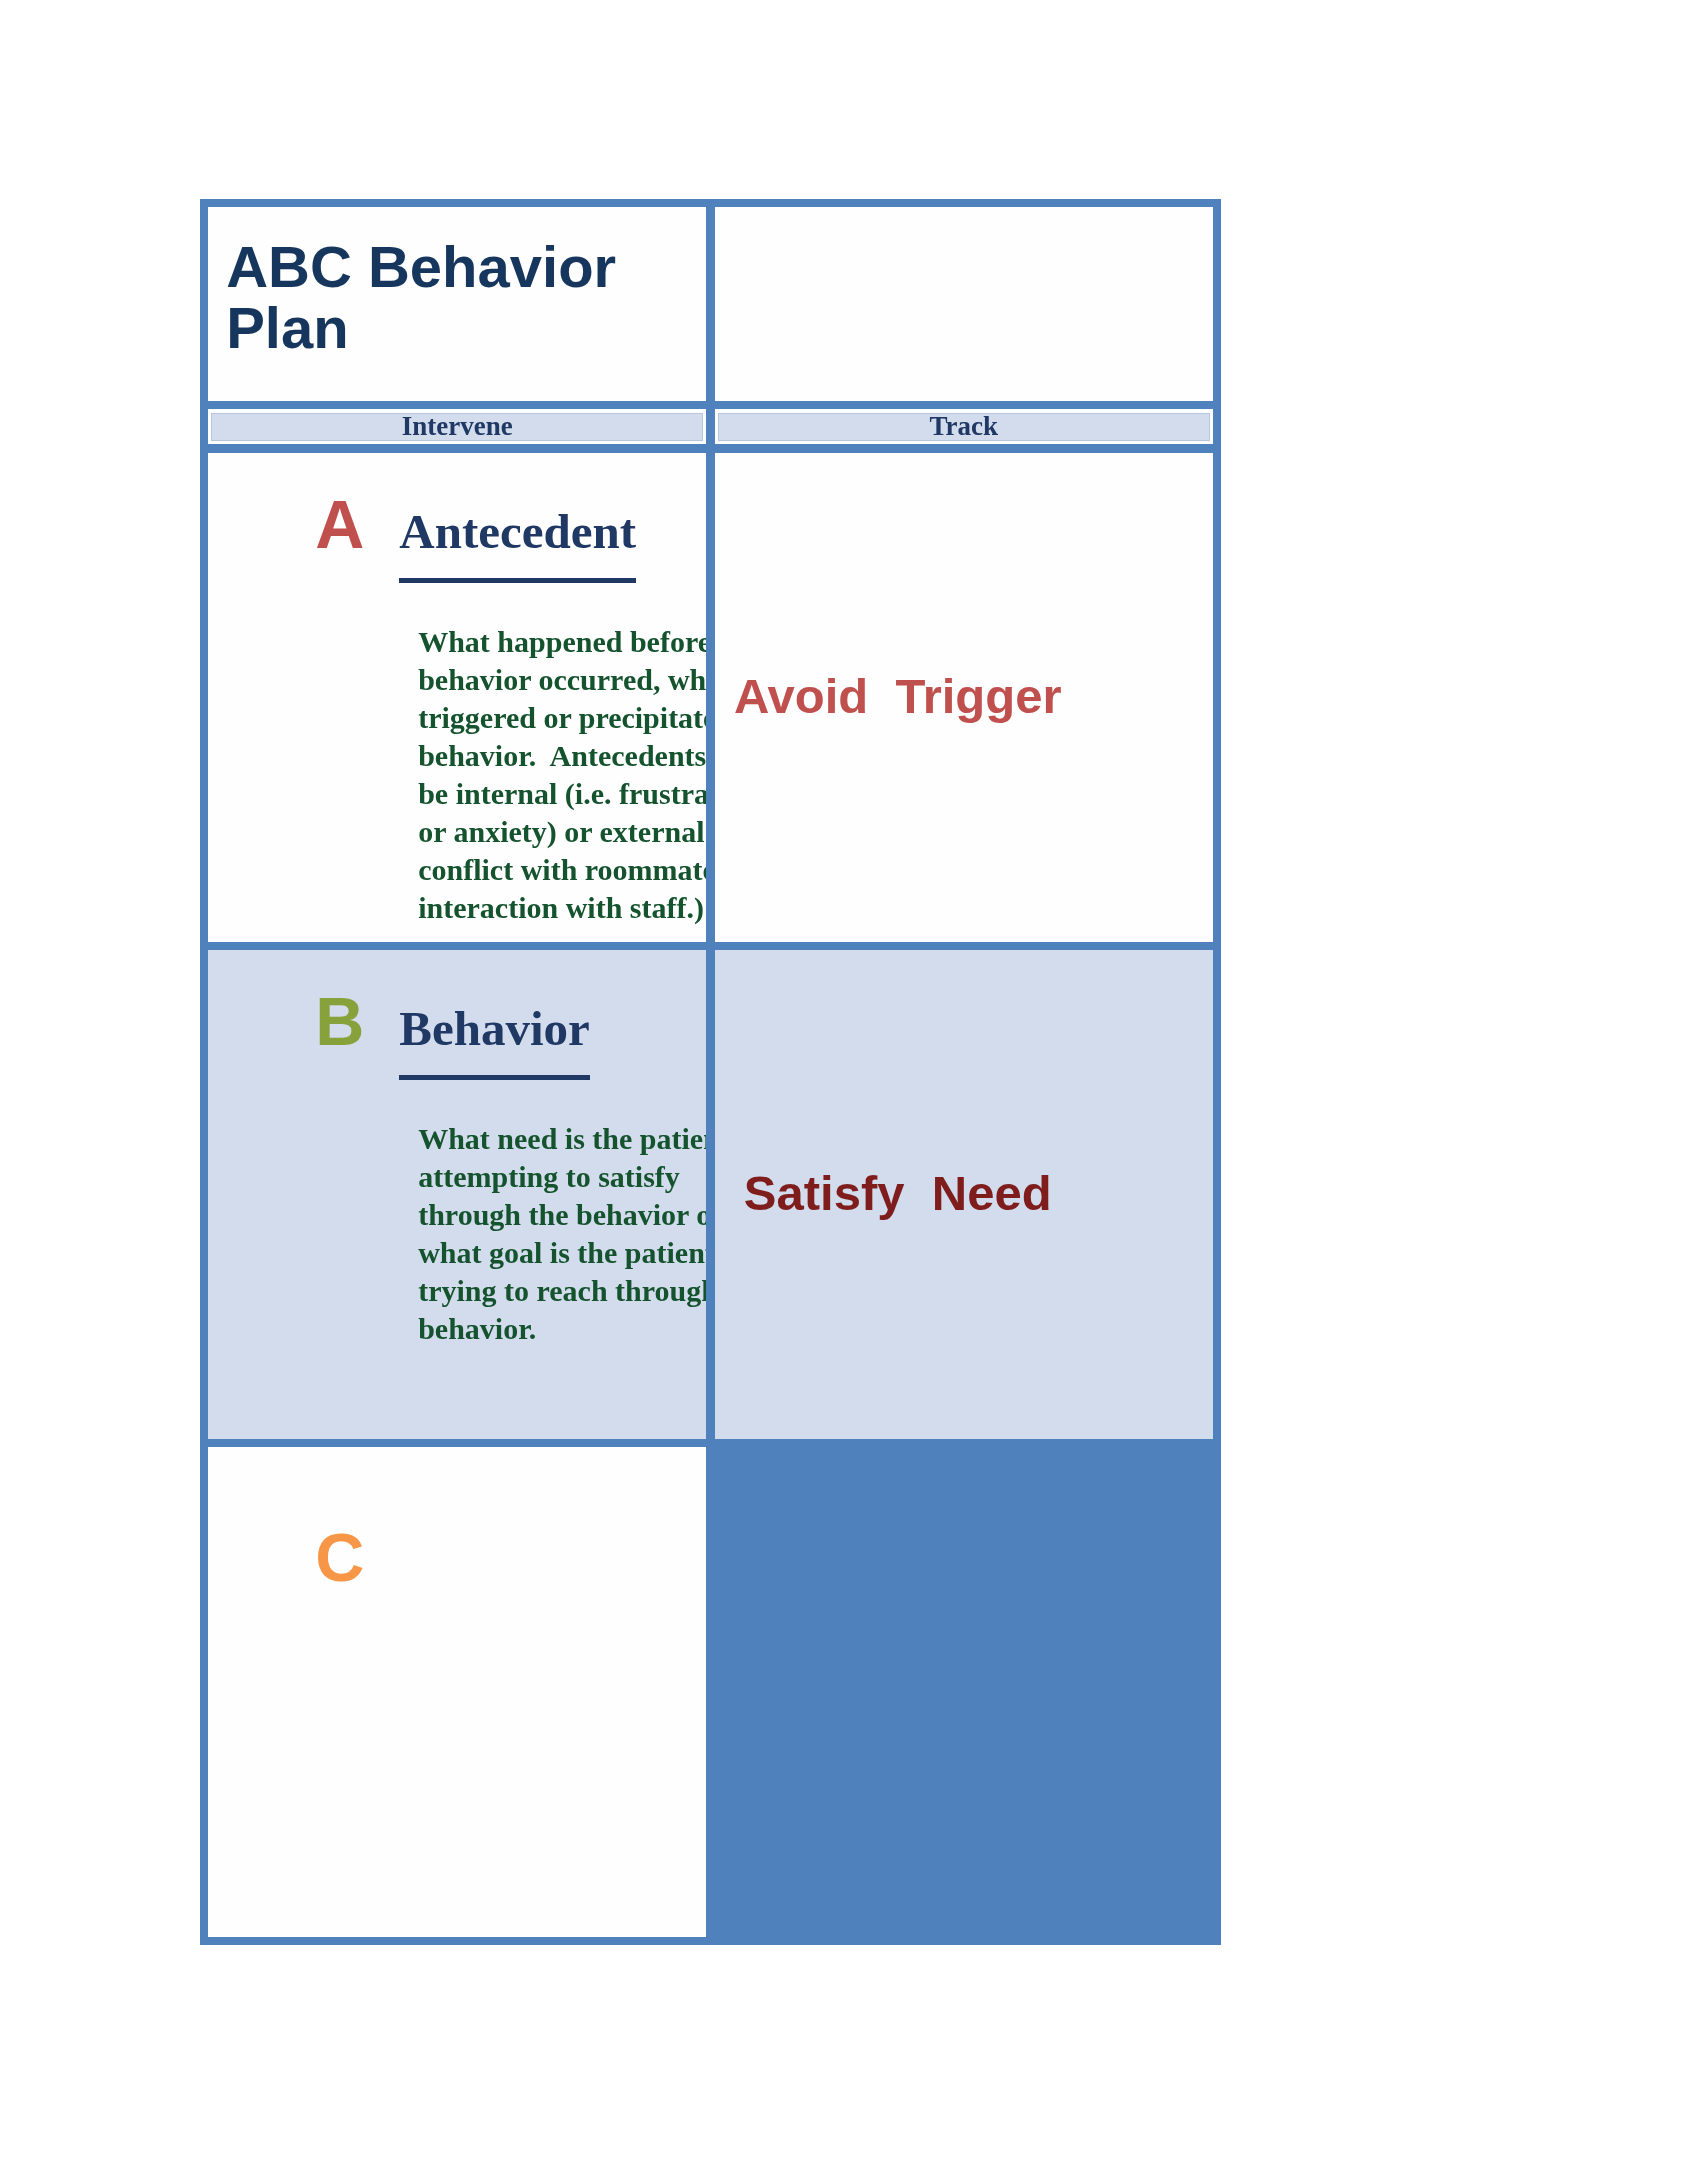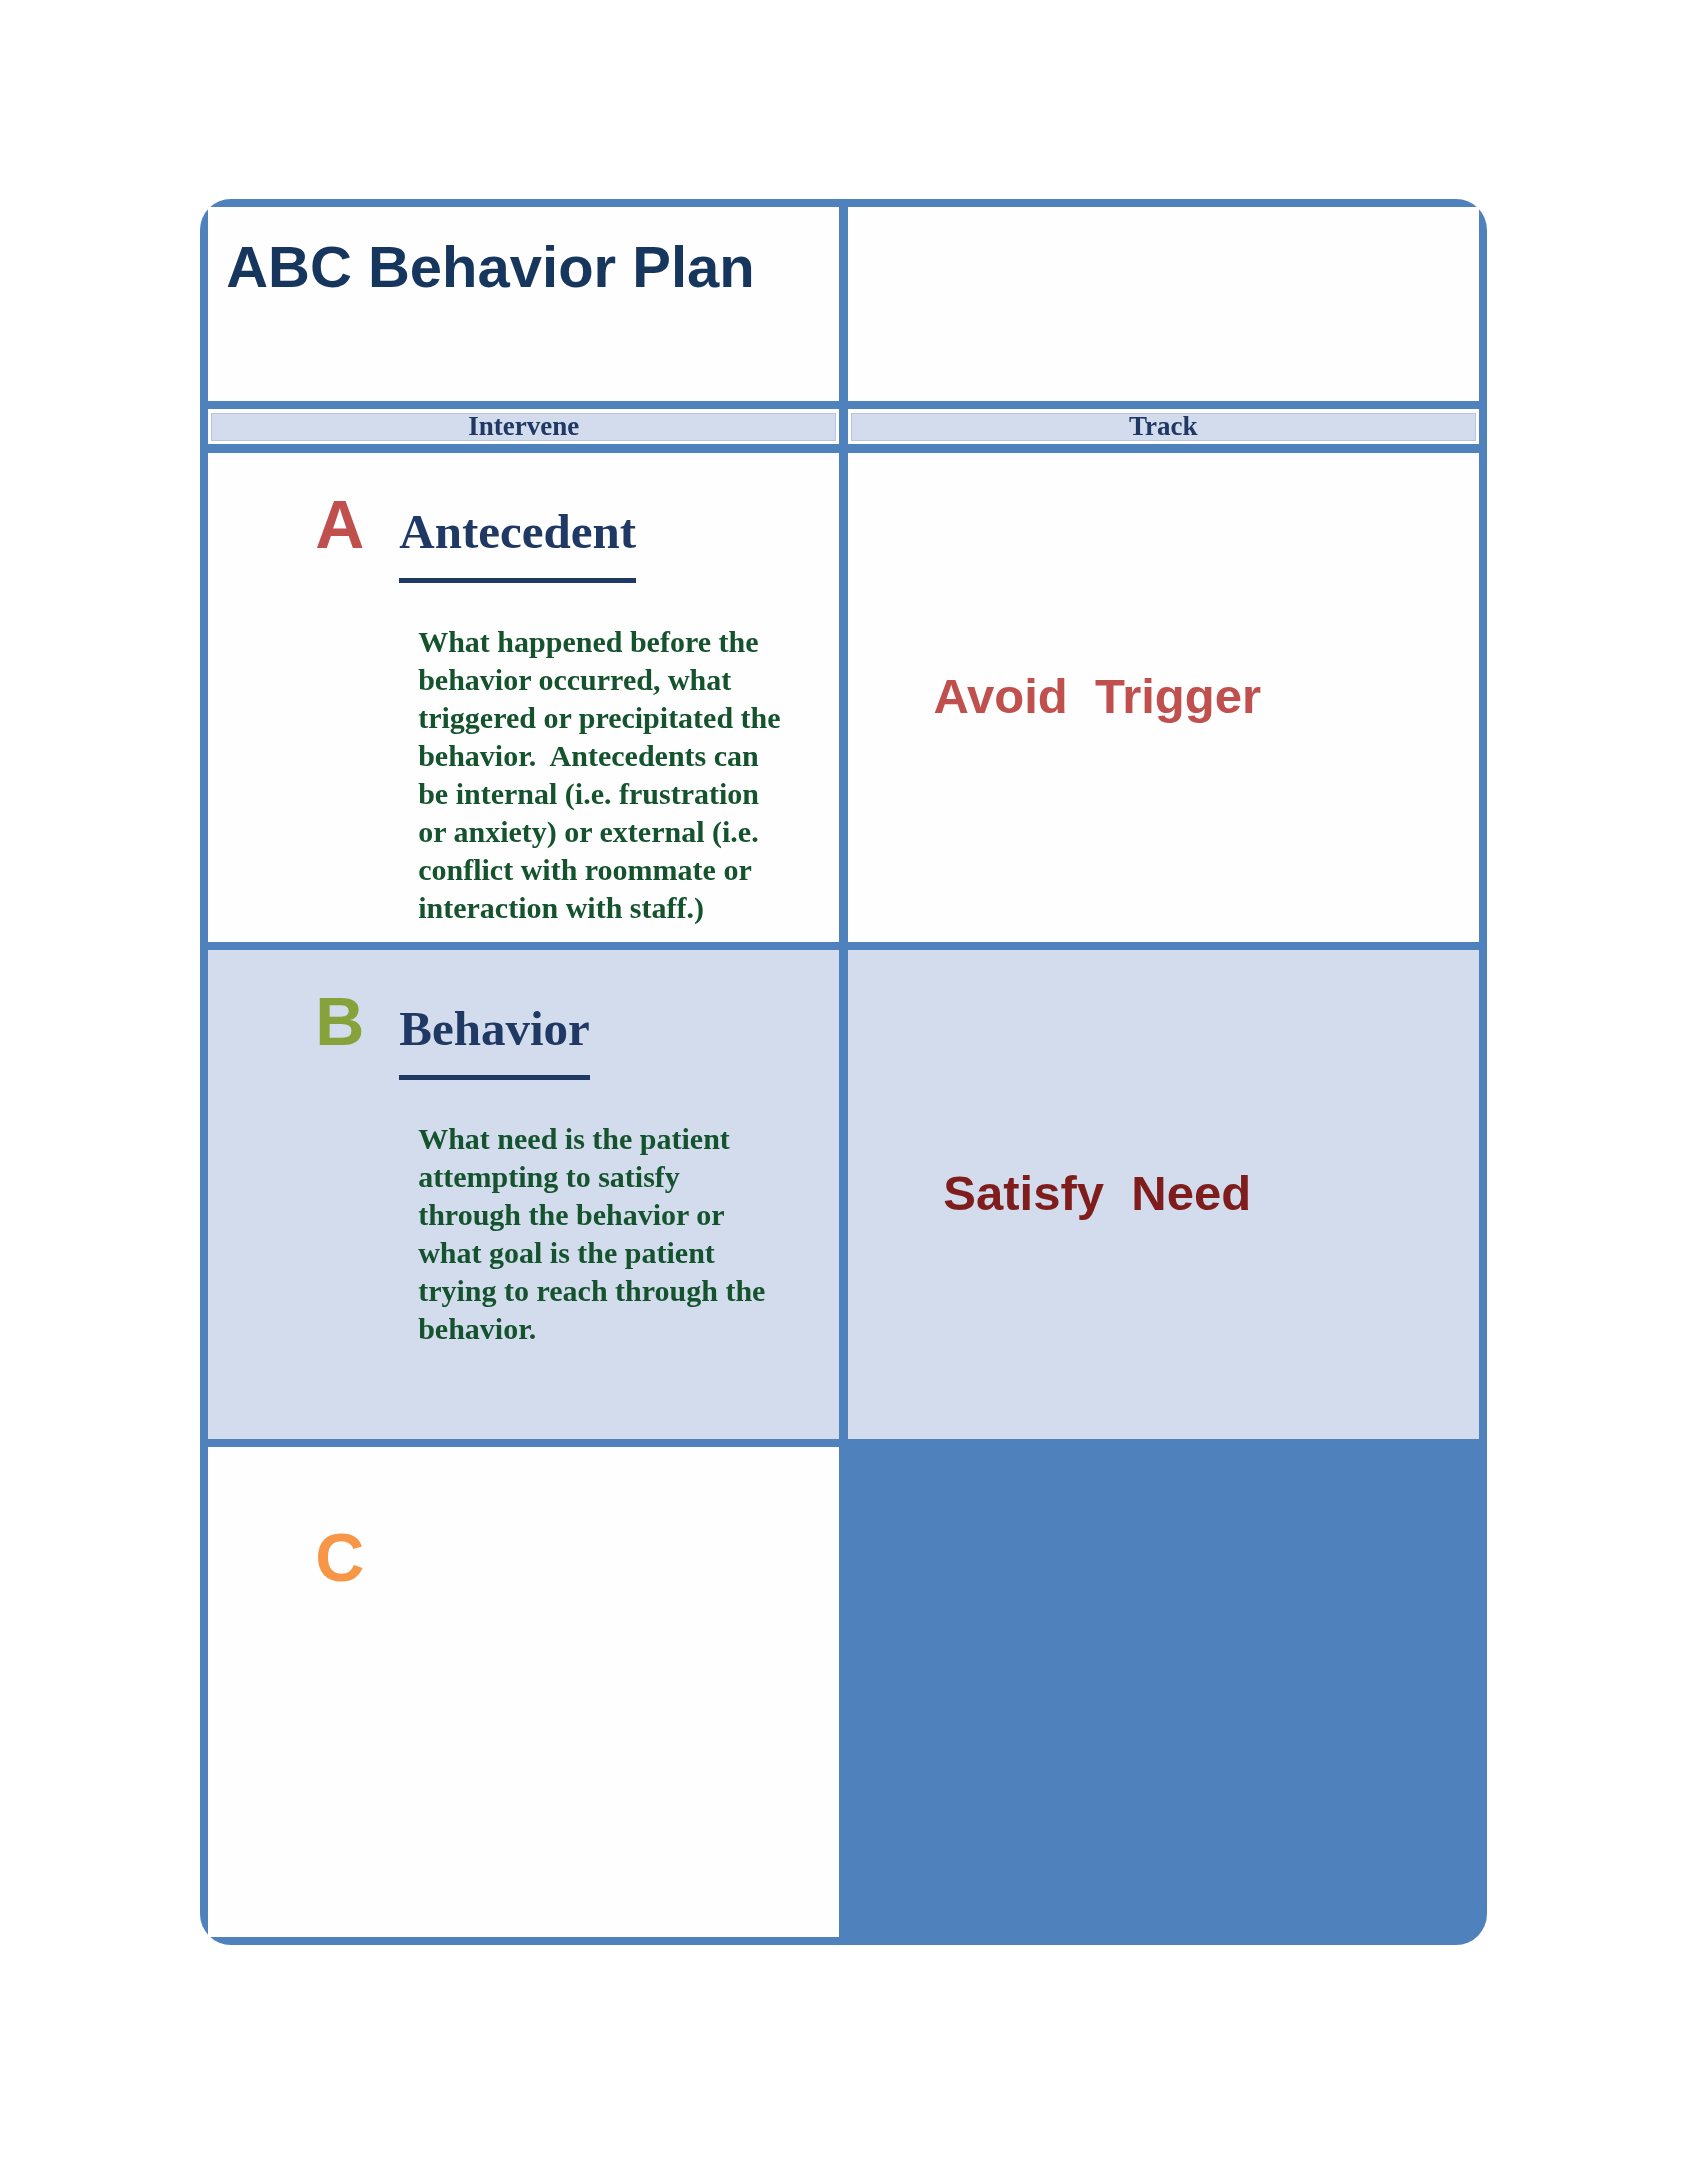--- a/index.html
+++ b/index.html
@@ -13,29 +13,28 @@
     background: #ffffff;
     font-family: "Liberation Sans", sans-serif;
     overflow: hidden;
   }
 
   
   .plan-table {
     position: absolute;
     left: 200px;
     top: 199px;
-    width: 1287px;
+    width: 1021px;
     height: 1746px;
     display: grid;
     grid-template-columns: 1fr 1fr;
     grid-template-rows: 194px 35px 489px 489px 1fr;
     gap: 8.2px;
     padding: 8.2px;
     background: #4F81BD;
-    border-radius: 31px;
   }
 
   .cell { background: #FEFEFE; position: relative; }
 
   
   .title-cell { padding: 30px 0 0 18px; }
   .page-title {
     font-family: "Liberation Sans", sans-serif;
     font-weight: bold;
     font-size: 58px;

